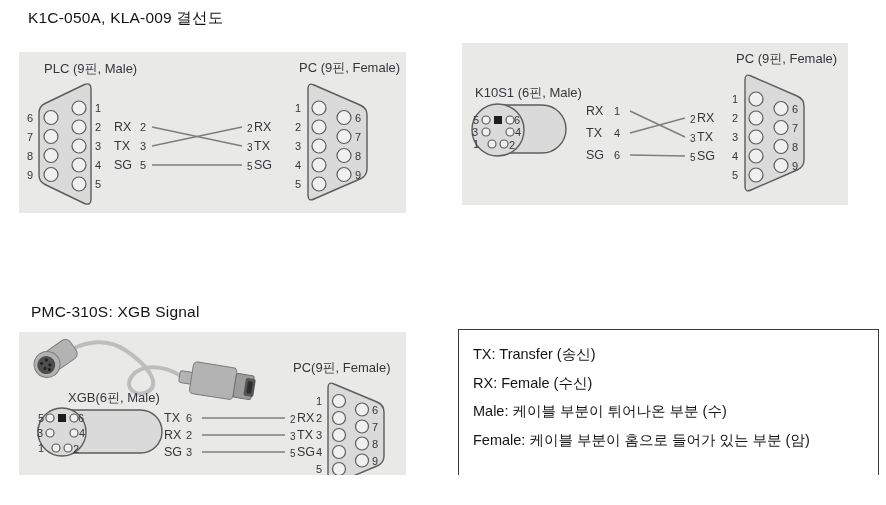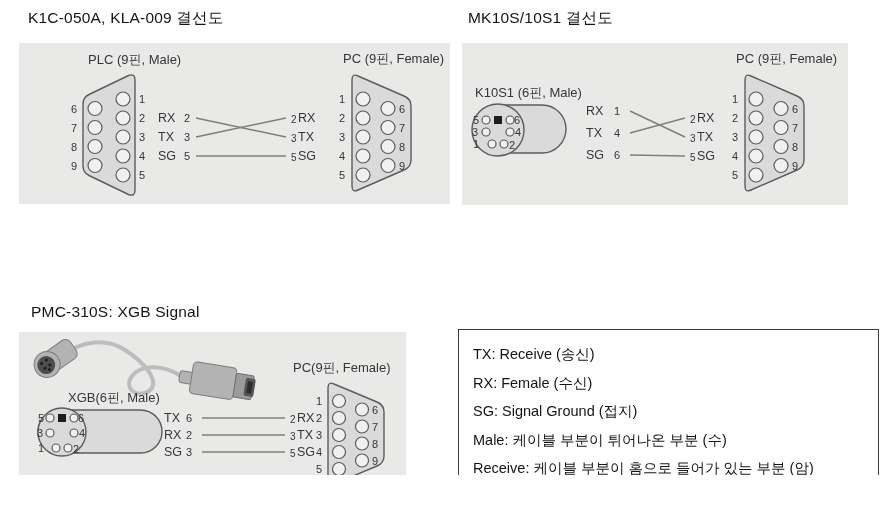--- a/index.html
+++ b/index.html
@@ -25,21 +25,21 @@
   .legend{position:absolute;left:458px;top:329px;width:405px;height:151px;background:#ffffff;
           border:1.5px solid var(--legend-border,#3b3b3b);box-sizing:content-box;padding:10px 0 0 14px;}
   .legend-line{font-size:14.5px;line-height:28.6px;color:var(--legend-text,#141414);white-space:nowrap;}
 </style>
 </head>
 <body>
 
 <div id="stage">
 
   <div class="title" style="left:28px;top:8px;">K1C-050A, KLA-009 결선도</div>
-  <div class="panel" style="left:19px;top:43px;width:387px;height:161px;padding-left:44px;">
+  <div class="panel" style="left:19px;top:52px;width:387px;height:161px;">
     <svg width="387" height="161" viewBox="0 0 387 161">
 
       <text class="conn-label" x="25" y="21">PLC (9핀, Male)</text>
       <path class="conn-body" d="M 72 37 L 72 147 Q 72 154 65.5 151.5 L 26 132.5 Q 20 129.5 20 123 L 20 61 Q 20 54.5 26 51.5 L 65.5 32.5 Q 72 30 72 37 Z"></path>
       <circle class="pin-hole" cx="60" cy="56" r="7"></circle>
       <circle class="pin-hole" cx="60" cy="75" r="7"></circle>
       <circle class="pin-hole" cx="60" cy="94" r="7"></circle>
       <circle class="pin-hole" cx="60" cy="113" r="7"></circle>
       <circle class="pin-hole" cx="60" cy="132" r="7"></circle>
       <circle class="pin-hole" cx="32" cy="65.5" r="7"></circle>
@@ -88,21 +88,20 @@
       <text class="pin-num" x="282" y="98" text-anchor="end">3</text>
       <text class="pin-num" x="282" y="117" text-anchor="end">4</text>
       <text class="pin-num" x="282" y="136" text-anchor="end">5</text>
       <text class="pin-num" x="336" y="69.5">6</text>
       <text class="pin-num" x="336" y="88.5">7</text>
       <text class="pin-num" x="336" y="107.5">8</text>
       <text class="pin-num" x="336" y="126.5">9</text>
     </svg>
   </div>
 
-  <div class="title" style="left:468px;top:8px;">MK10S/10S1 결선도</div>
   <div class="panel" style="left:462px;top:43px;width:386px;height:162px;">
     <svg width="386" height="162" viewBox="0 0 386 162">
 
       <text class="conn-label" x="13" y="54">K10S1 (6핀, Male)</text>
       <rect class="conn-body" x="18" y="62" width="86" height="48" rx="24"></rect>
       <circle class="conn-body" cx="36" cy="87" r="26"></circle>
       <circle class="pin-hole" cx="24" cy="77" r="4"></circle>
       <rect class="pin-square" x="32" y="73" width="8" height="8"></rect>
       <circle class="pin-hole" cx="48" cy="77" r="4"></circle>
       <circle class="pin-hole" cx="24" cy="89" r="4"></circle>
@@ -232,20 +231,19 @@
       <text class="pin-num" x="303" y="124" text-anchor="end">4</text>
       <text class="pin-num" x="303" y="141" text-anchor="end">5</text>
       <text class="pin-num" x="353" y="81.5">6</text>
       <text class="pin-num" x="353" y="98.5">7</text>
       <text class="pin-num" x="353" y="115.5">8</text>
       <text class="pin-num" x="353" y="132.5">9</text>
     </svg>
   </div>
 
   <div class="legend">
-    <div class="legend-line">TX: Receive (송신)</div>
+    <div class="legend-line">TX: Transfer (송신)</div>
     <div class="legend-line">RX: Female (수신)</div>
-    <div class="legend-line">SG: Signal Ground (접지)</div>
     <div class="legend-line">Male: 케이블 부분이 튀어나온 부분 (수)</div>
-    <div class="legend-line">Receive: 케이블 부분이 홈으로 들어가 있는 부분 (암)</div>
+    <div class="legend-line">Female: 케이블 부분이 홈으로 들어가 있는 부분 (암)</div>
   </div>
 
 </div>
 
 </body></html>

